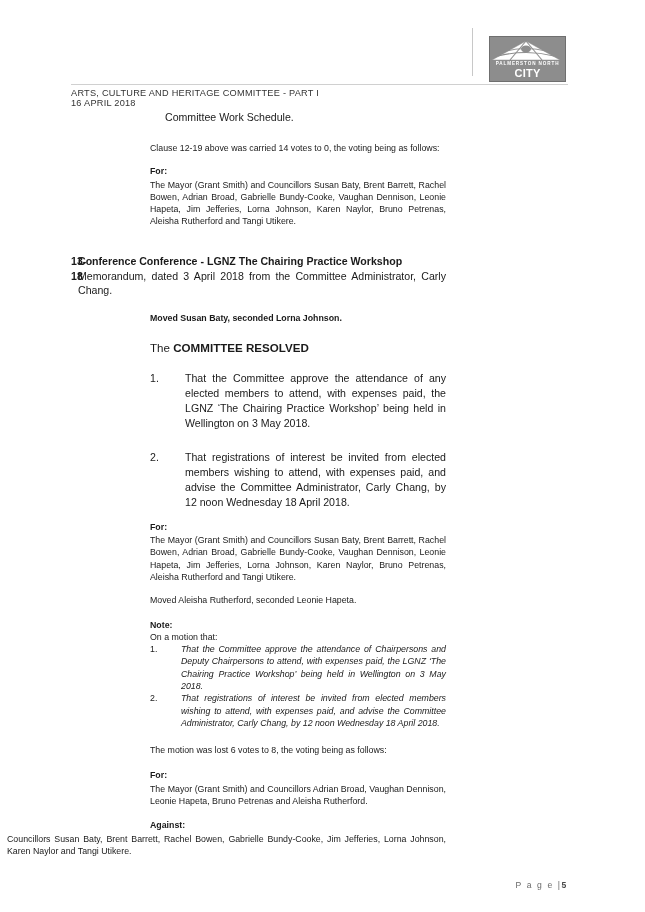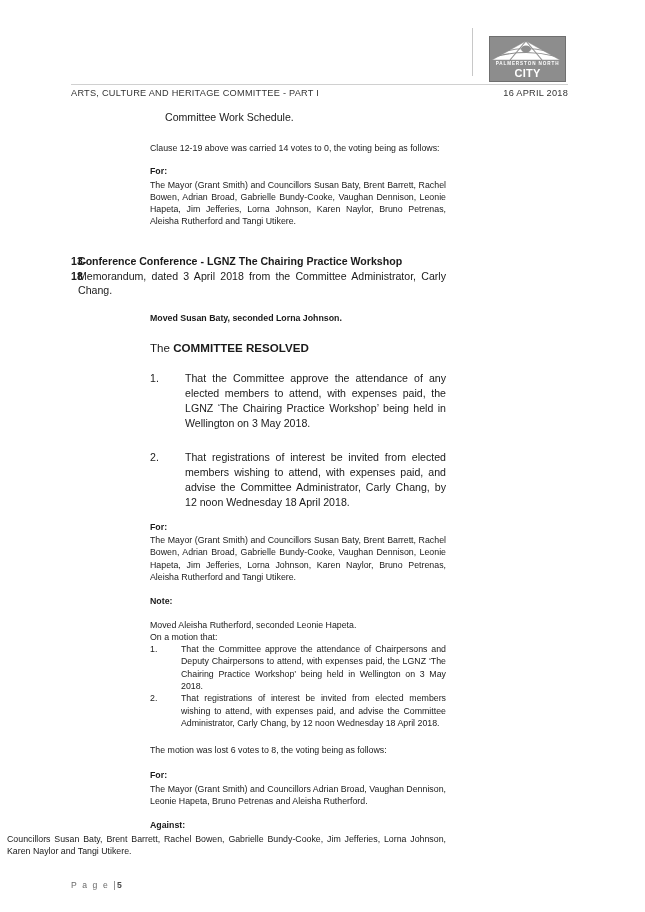--- a/index.html
+++ b/index.html
@@ -87,20 +87,21 @@
     position: absolute;
     left: 71px;
     top: 88px;
     width: 497px;
     display: flex;
     justify-content: space-between;
     align-items: baseline;
     font-size: 9.2px;
     letter-spacing: 0.25px;
     color: #333333;
+    flex-direction: column;
   }
 
   
   .content {
     position: absolute;
     left: 0;
     top: 110px;
     width: 523px;
   }
   .blk {
@@ -177,29 +178,30 @@
     font-size: 8.8px;
     line-height: 12.3px;
   }
   .note-num {
     width: 31px;
     flex: 0 0 auto;
   }
   .note-text {
     flex: 1 1 auto;
     text-align: justify;
+    font-style: italic;
   }
 
   
   .footer {
     position: absolute;
     left: 71px;
     top: 880px;
     width: 497px;
-    text-align: left;
+    text-align: right;
     font-size: 8.6px;
     color: #6a6a6a;
     letter-spacing: 1.6px;
   }
   .footer .pg-num { font-weight: bold; color: #4a4a4a; }
 </style>
 </head>
 <body>
 
 <div class="logo-area">
@@ -254,23 +256,23 @@
 
   <div class="blk res-item" style="margin-top:19px;">
     <div class="res-num">2.</div>
     <div class="res-text">That registrations of interest be invited from elected members wishing to attend, with expenses paid, and advise the Committee Administrator, Carly Chang, by 12 noon Wednesday 18 April 2018.</div>
   </div>
 
 
   <div class="blk t-small indent-main bold" style="margin-top:11px;">For:</div>
   <div class="blk t-small indent-main" style="margin-top:1px;">The Mayor (Grant Smith) and Councillors Susan Baty, Brent Barrett, Rachel Bowen, Adrian Broad, Gabrielle Bundy-Cooke, Vaughan Dennison, Leonie Hapeta, Jim Jefferies, Lorna Johnson, Karen Naylor, Bruno Petrenas, Aleisha Rutherford and Tangi Utikere.</div>
 
+  <div class="blk t-small indent-main" style="margin-top:11px;">Moved Aleisha Rutherford, seconded Leonie Hapeta.</div>
+
   <div class="blk t-small indent-main bold" style="margin-top:12px;">Note:</div>
-
-  <div class="blk t-small indent-main" style="margin-top:11px;">Moved Aleisha Rutherford, seconded Leonie Hapeta.</div>
   <div class="blk t-small indent-main" style="margin-top:0px;">On a motion that:</div>
 
   <div class="blk note-item" style="margin-top:0px;">
     <div class="note-num">1.</div>
     <div class="note-text">That the Committee approve the attendance of Chairpersons and Deputy Chairpersons to attend, with expenses paid, the LGNZ ‘The Chairing Practice Workshop’ being held in Wellington on 3 May 2018.</div>
   </div>
 
   <div class="blk note-item" style="margin-top:0px;">
     <div class="note-num">2.</div>
     <div class="note-text">That registrations of interest be invited from elected members wishing to attend, with expenses paid, and advise the Committee Administrator, Carly Chang, by 12 noon Wednesday 18 April 2018.</div>

